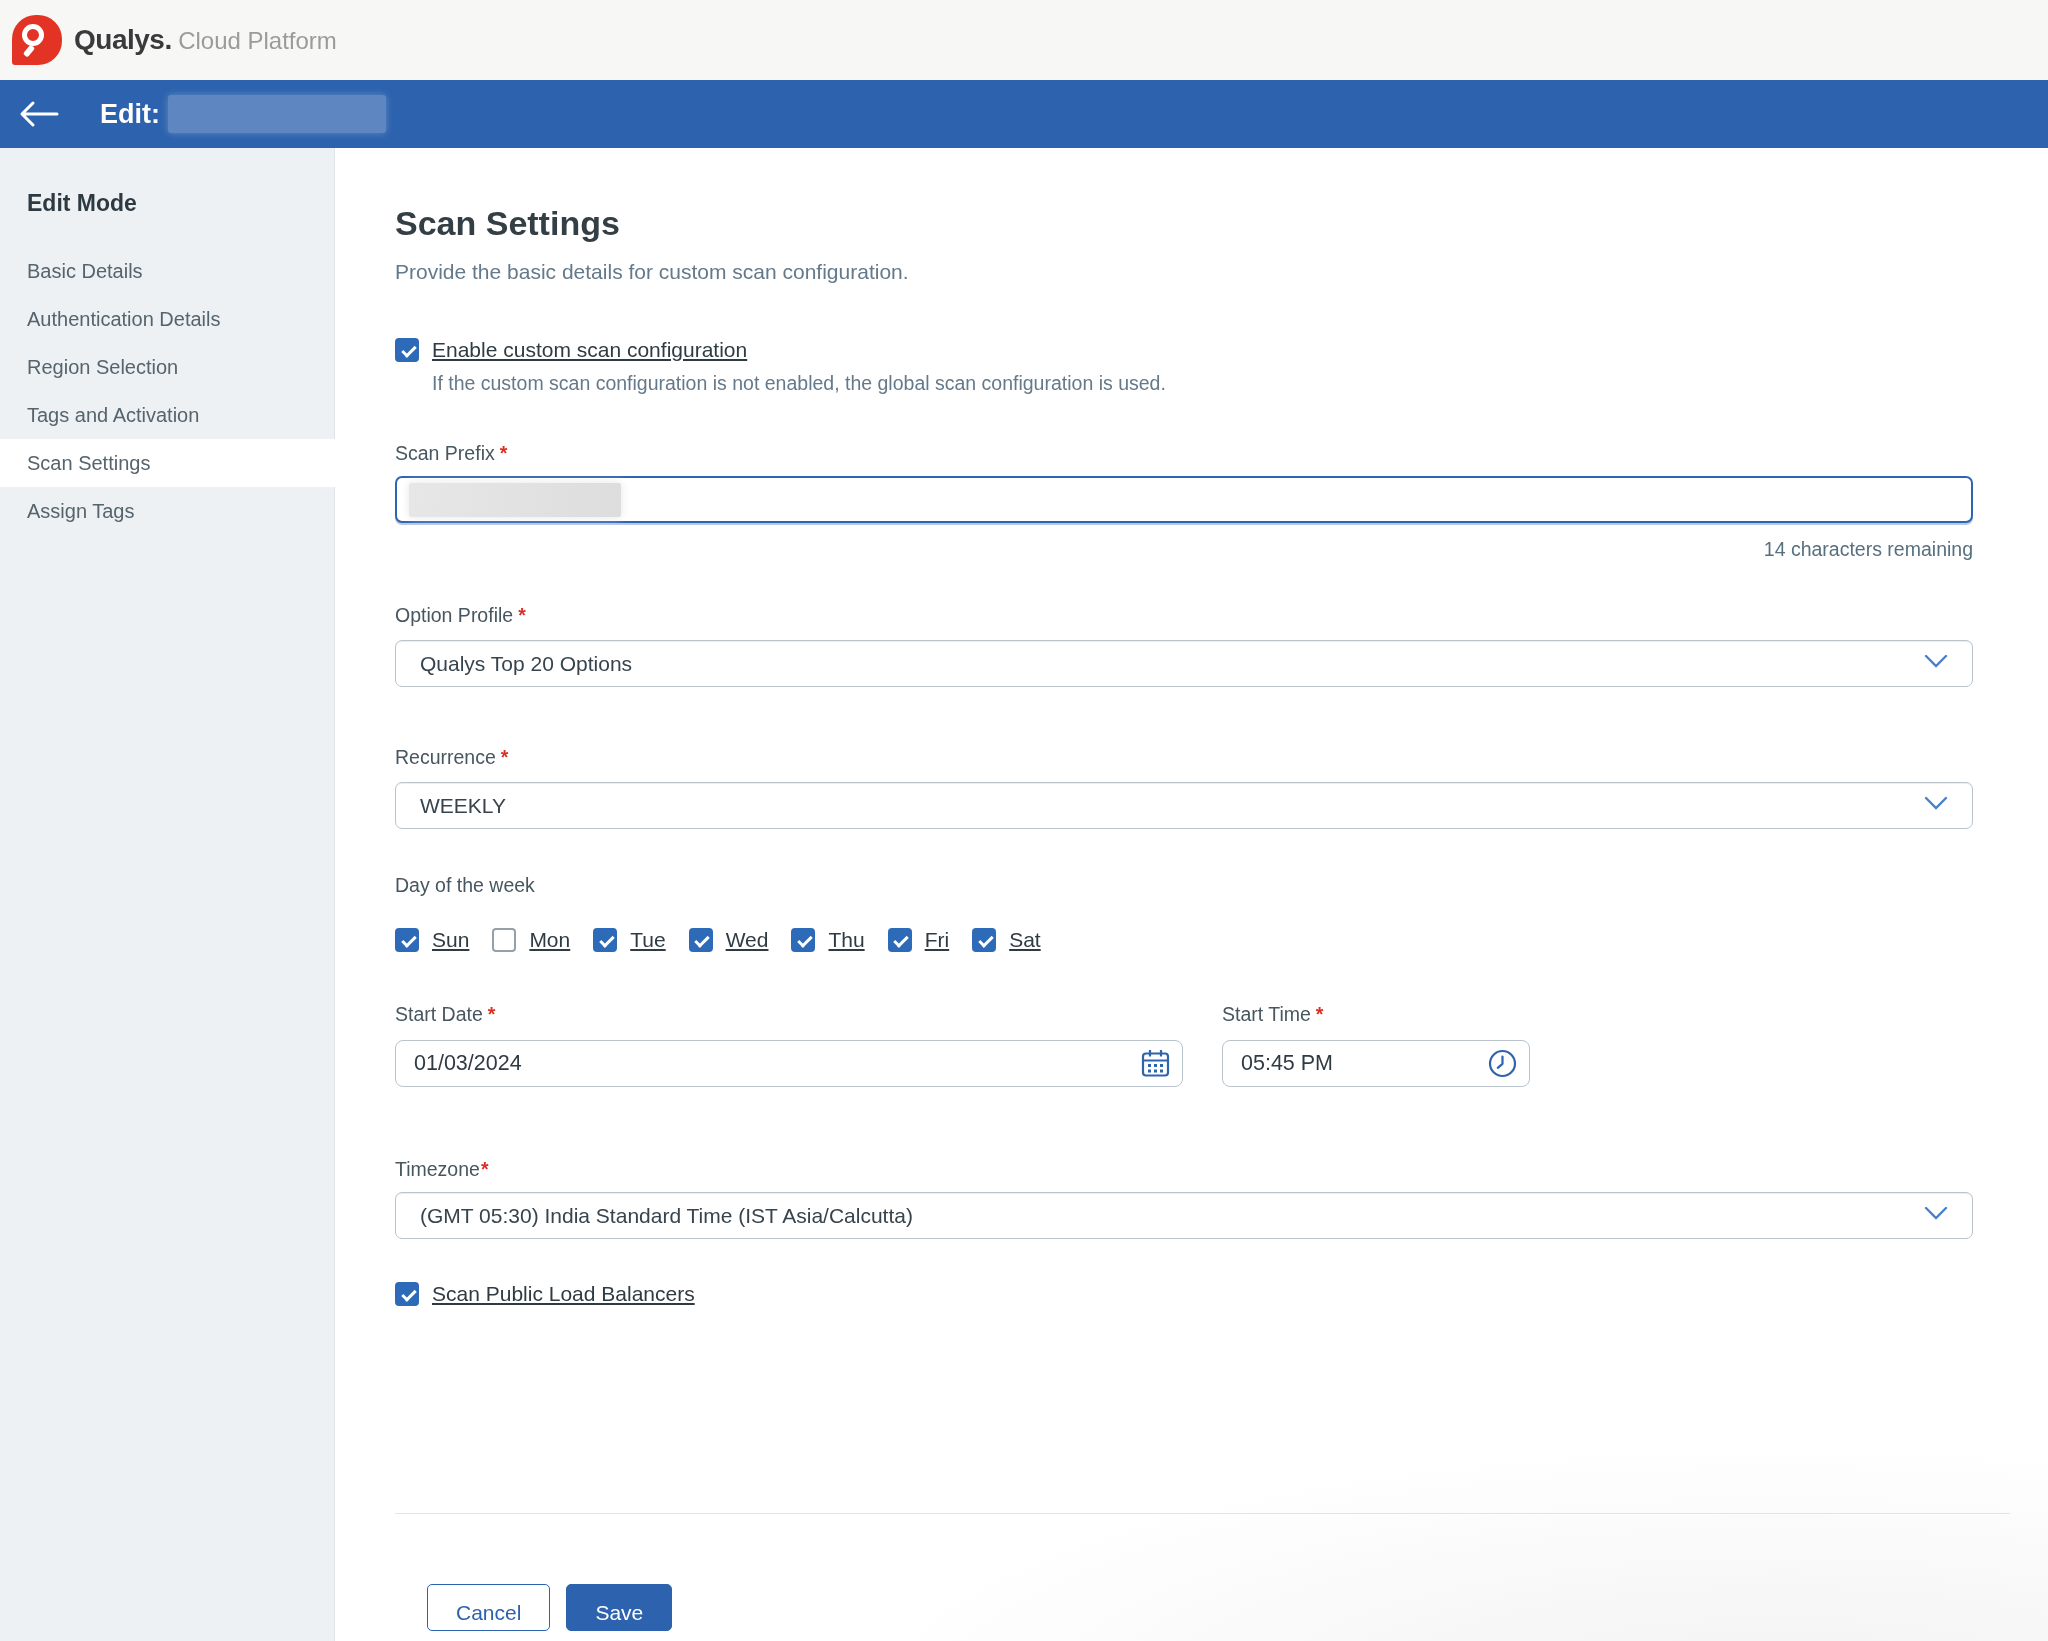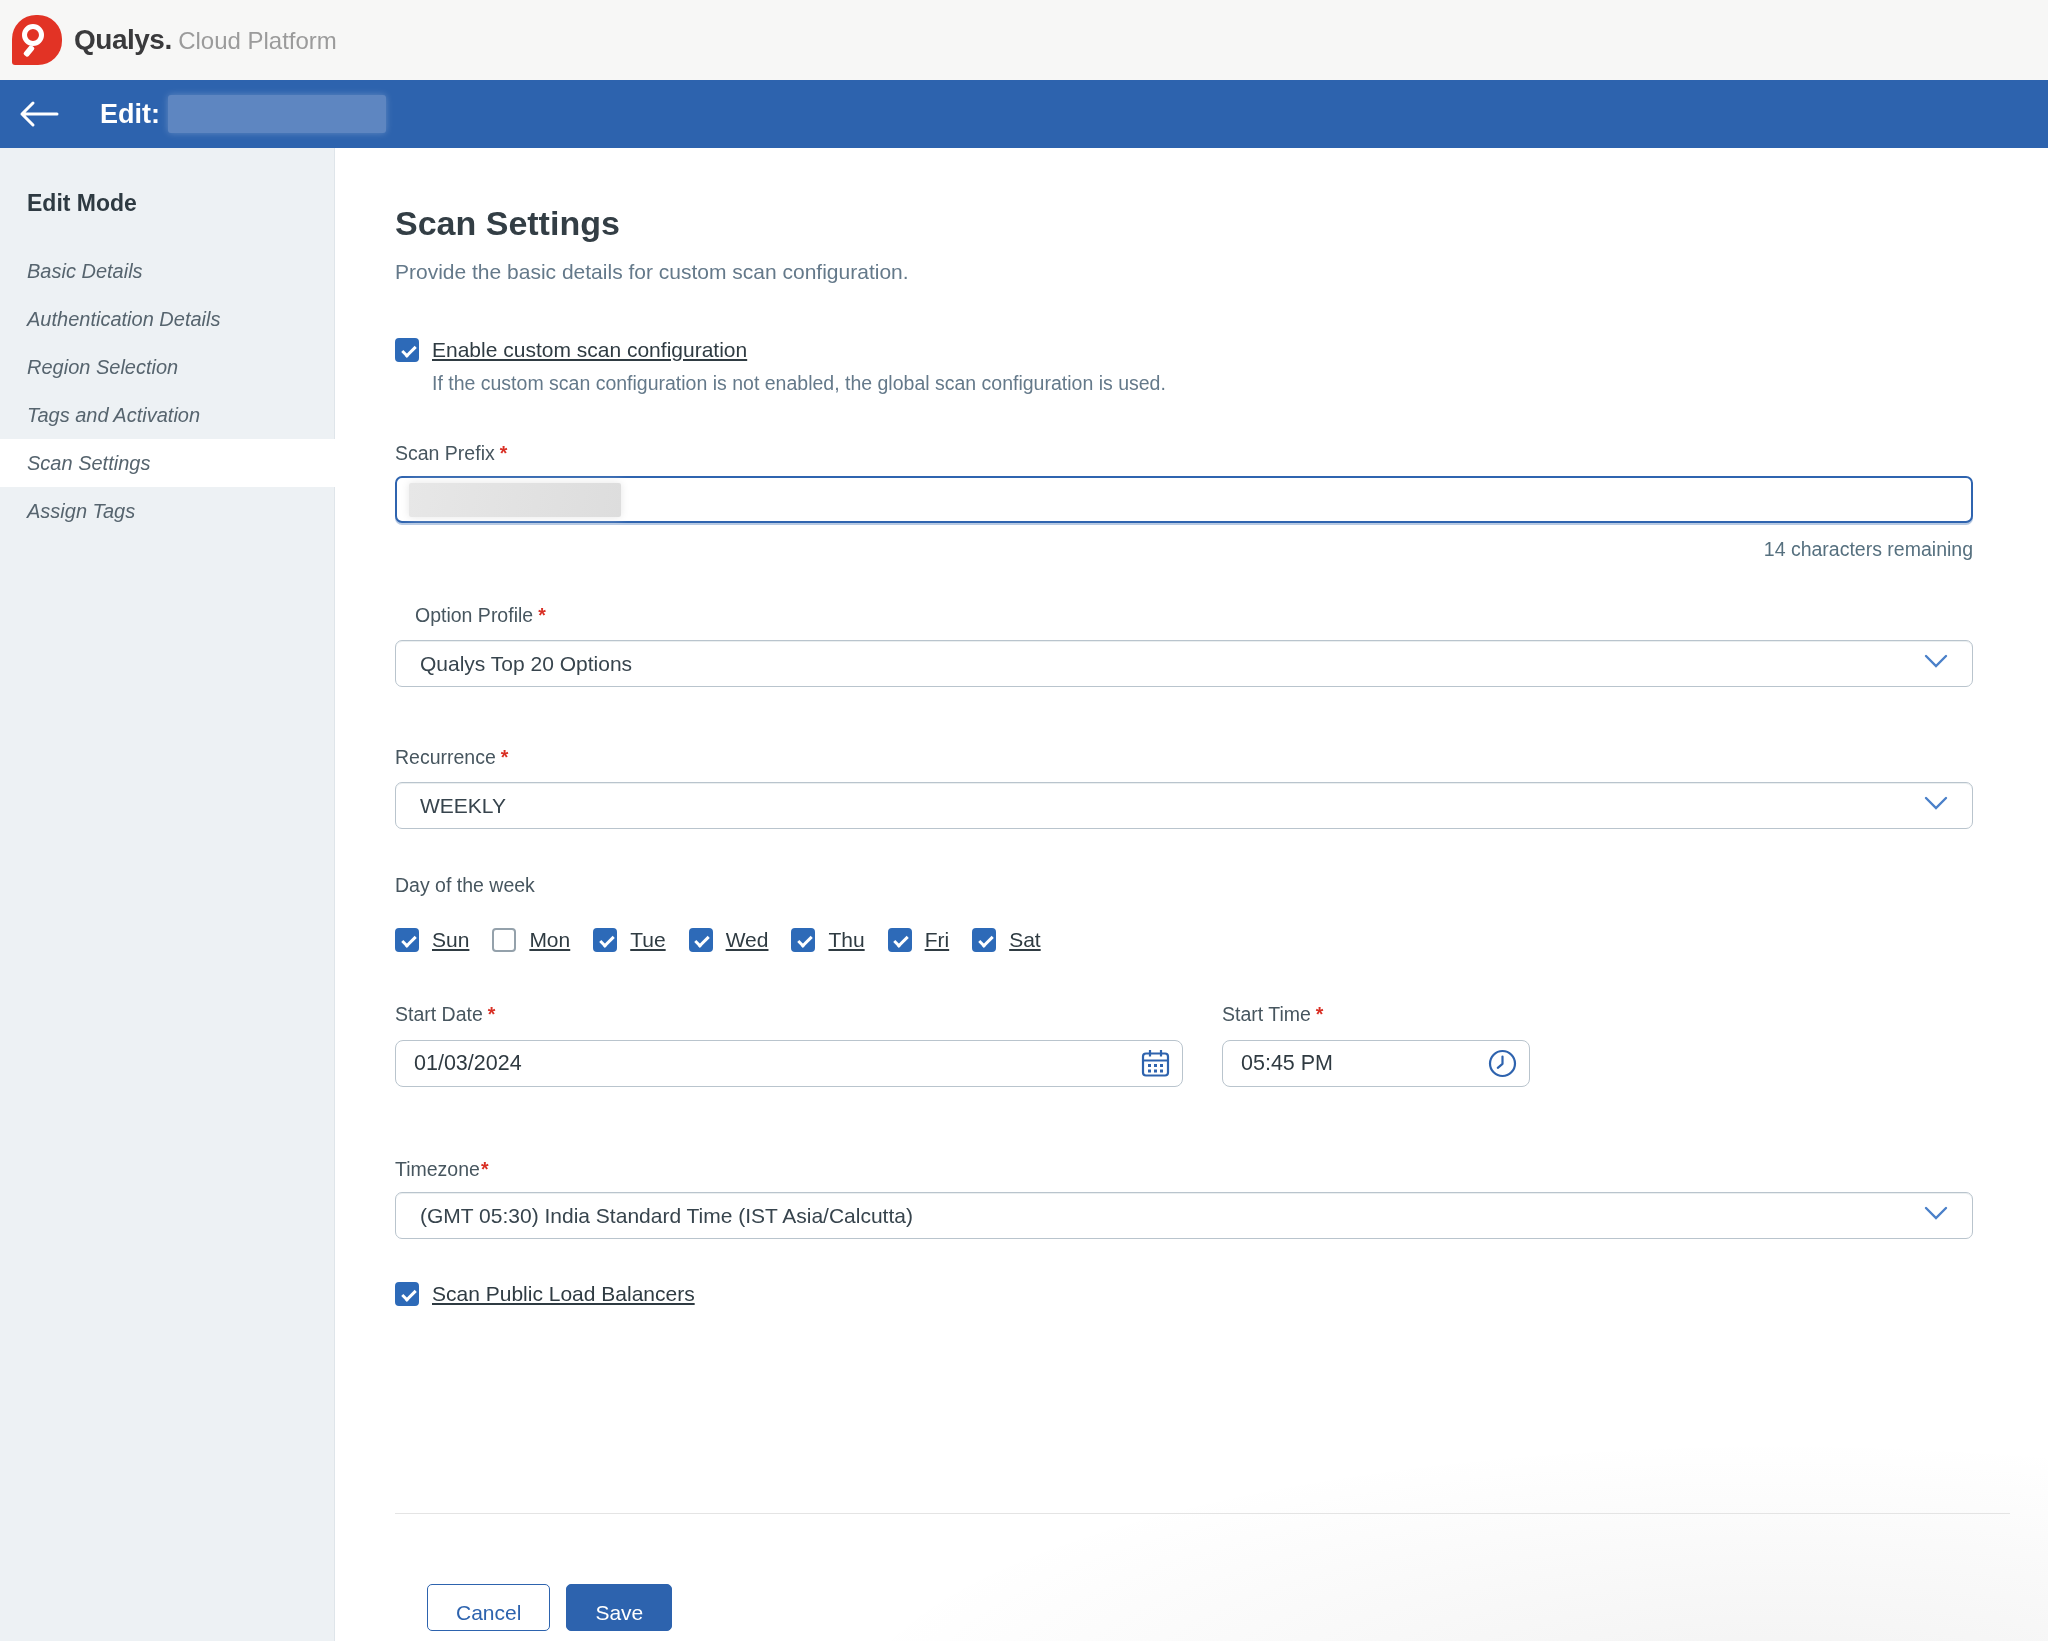--- a/index.html
+++ b/index.html
@@ -24,21 +24,21 @@
     background:#2d63ae; display:flex; align-items:center; padding-left:18px; }
   .back-arrow { display:inline-flex; align-items:center; cursor:pointer; }
   .edit-label { color:#ffffff; font-size:27px; font-weight:bold; margin-left:40px; }
   .redacted-title { display:inline-block; margin-left:8px; width:218px; height:38px;
     background:#5e86c1; border-radius:3px; box-shadow:0 0 7px rgba(255,255,255,0.25); }
 
   
   .sidebar { position:absolute; left:0; top:148px; width:335px; bottom:0;
     background:#edf1f4; border-right:1px solid #dfe5ea; }
   .side-title { margin:42px 0 0 27px; font-size:23px; font-weight:bold; color:#2e3a42; }
-  .side-list { margin-top:30px;font-style:italic; }
+  .side-list { margin-top:30px; }
   .side-item { height:48px; line-height:48px; padding-left:27px; font-size:20px;
     color:#56646e; cursor:pointer; }
   .side-item.active { background:#ffffff; width:336px; }
 
   
   .main-area { position:absolute; left:335px; top:148px; right:0; bottom:0; background:#ffffff; }
   .corner-glow { position:absolute; right:0; bottom:0; width:1350px; height:240px;
     background:radial-gradient(ellipse at 80% 130%, rgba(60,60,60,0.07), rgba(0,0,0,0) 62%);
     pointer-events:none; }
   .content { position:relative; margin-left:60px; height:100%; }
@@ -70,21 +70,21 @@
   .redact-chip { width:212px; height:34px; border-radius:2px;
     background:linear-gradient(100deg,#e7e7e7,#dddddd); box-shadow:0 0 8px #e6e6e6; }
   .char-counter { position:absolute; top:390px; left:0; width:1578px; text-align:right;
     font-size:19.5px; color:#56707f; }
 
   .selectbox { width:1578px; height:47px; border:1px solid #b9c4cd; border-radius:7px;
     background:#fff; display:flex; align-items:center; padding:0 24px; cursor:pointer;
     box-shadow:inset 0 1px 0 rgba(176,190,197,0.25); justify-content:space-between;text-align:center; }
   .select-value { font-size:21px; color:#37444d; }
 
-  .fld-option-label { position:absolute; top:456px; left:0;margin-left:20px; }
+  .fld-option-label { position:absolute; top:456px; left:0; }
   .fld-option-select { position:absolute; top:492px; left:0; }
   .fld-recur-label { position:absolute; top:598px; left:0; }
   .fld-recur-select { position:absolute; top:634px; left:0; }
 
   .dow-label { position:absolute; top:726px; left:0; }
   .dow-row { position:absolute; top:780px; left:0; display:flex; gap:23px; }
 
   .dates-row { position:absolute; top:855px; left:0; }
   .date-field { position:absolute; left:0; top:0; width:788px; }
   .time-field { position:absolute; left:827px; top:0; width:308px; }

